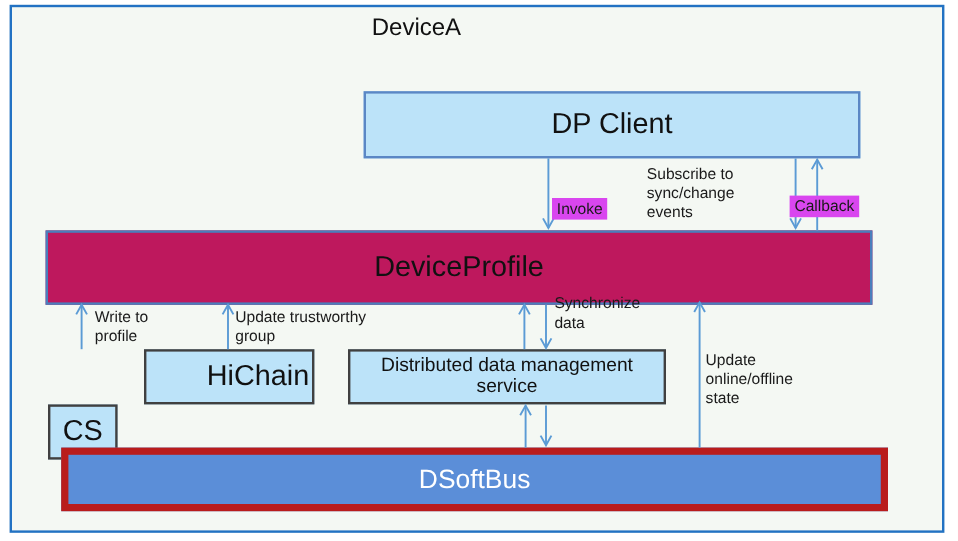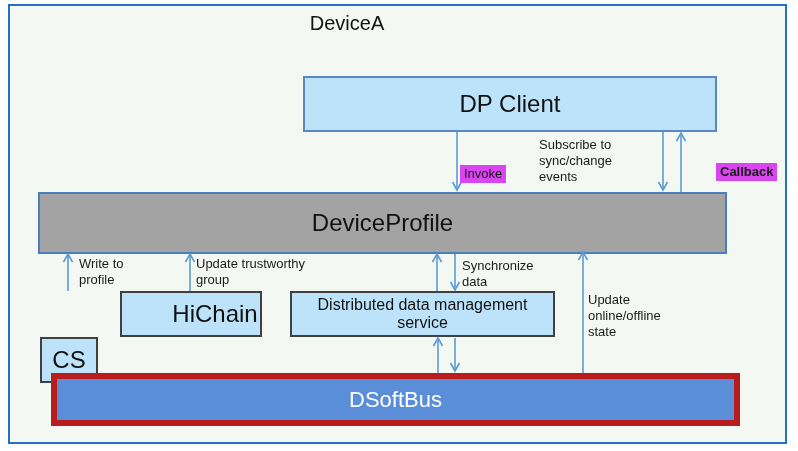--- a/index.html
+++ b/index.html
@@ -19,44 +19,44 @@
   .box{
     position:absolute;display:flex;align-items:center;justify-content:center;
     text-align:center;box-sizing:border-box;
   }
   .box-blue{
     background:#bce3f9;border:2px solid #404040;color:#111;
   }
   .box-dp-client{left:303px;top:76px;width:414px;height:56px;font-size:24px;border-color:#5b87c5;}
   .box-device-profile{
     left:38px;top:192px;width:689px;height:62px;font-size:24px;
-    background:#a3a3a3;border:2px solid #4a7ebc;color:#111;
+    background:#be185d;border:2px solid #4a7ebc;color:#111;
   }
   .box-cs{left:40px;top:291px;width:58px;height:46px;font-size:24px;margin-top:46px;}
   .box-hichain{left:120px;top:291px;width:142px;height:46px;font-size:24px;padding-left:48px;}
   .box-ddms{left:290px;top:291px;width:265px;height:46px;font-size:16px;line-height:18px;padding:0 22px;}
   .box-dsoftbus{
     left:51px;top:373px;width:689px;height:53px;font-size:22px;
     background:#5b8ed8;border:6px solid #b91c1c;color:#ffffff;
   }
   .arrows{
     position:absolute;left:0;top:0;width:798px;height:451px;
     pointer-events:none;
   }
   .arrows *{stroke:#5b9bd5;stroke-width:1.6;fill:none;}
   .edge-label{
     position:absolute;font-size:13px;line-height:16px;color:#1a1a1a;
   }
   .label-white{background:#d946ef;padding:1px 4px;}
   .lbl-invoke{left:460px;top:165px;}
   .lbl-subscribe{left:539px;top:137px;width:86px;}
-  .lbl-callback{left:716px;top:163px;font-weight:bold;}
+  .lbl-callback{left:658px;top:163px;}
   .lbl-write{left:79px;top:256px;width:62px;}
   .lbl-trust{left:196px;top:256px;width:128px;}
-  .lbl-sync{left:462px;top:258px;width:88px;}
+  .lbl-sync{left:462px;top:245px;width:88px;}
   .lbl-state{left:588px;top:292px;width:98px;}
 </style>
 </head>
 <body>
 
 <div class="frame"></div>
 
 <div class="title">DeviceA</div>
 
 <div class="box box-blue box-dp-client">

